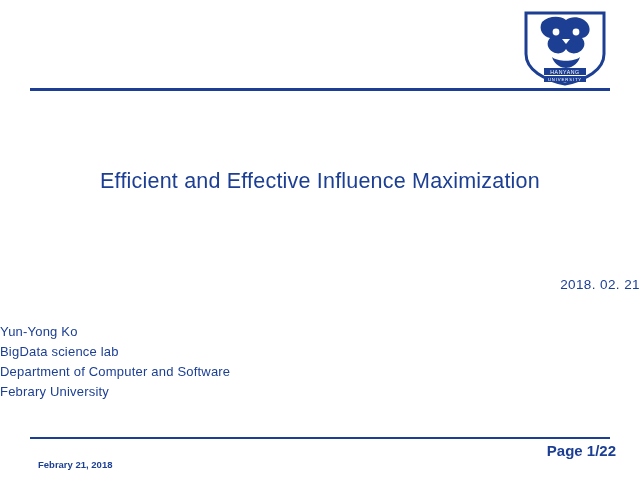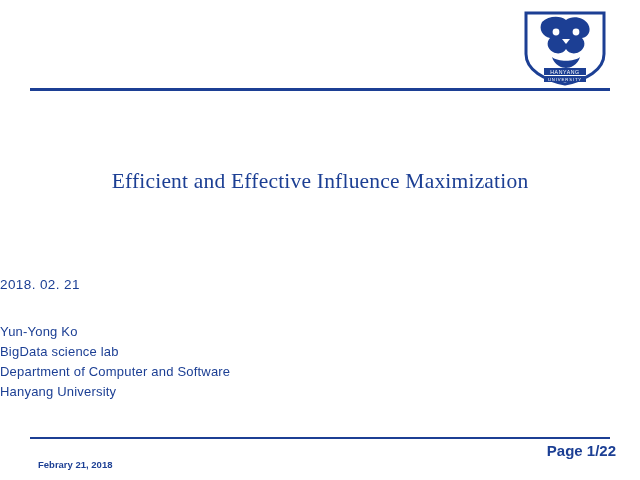--- a/index.html
+++ b/index.html
@@ -37,37 +37,36 @@
   }
   #logo svg { display: block; }
 
   
   #title-block {
     position: absolute;
     left: 0;
     top: 160px;
     width: 640px;
     text-align: center;
-    font-family: Liberation Serif, serif;
   }
   .title-line {
     color: #1c3f94;
     font-size: 21.5px;
     line-height: 43px;
     letter-spacing: 0.2px;
     white-space: nowrap;
   }
 
   
   #date-line {
     position: absolute;
     left: 0;
     top: 277px;
     width: 640px;
-    text-align: left;
+    text-align: right;
     color: #1c3f94;
     font-size: 13.5px;
     letter-spacing: 0.4px;
   }
 
   
   #author-block {
     position: absolute;
     left: 0;
     top: 322px;
@@ -139,20 +138,20 @@
   <div id="title-block">
     <div class="title-line">Efficient and Effective Influence Maximization</div>
   </div>
 
   <div id="date-line">2018. 02. 21</div>
 
   <div id="author-block">
     <div class="author-line">Yun-Yong Ko</div>
     <div class="author-line">BigData science lab</div>
     <div class="author-line">Department of Computer and Software</div>
-    <div class="author-line">Hanyang University</div>
+    <div class="author-line">Febrary University</div>
   </div>
 
   <div id="footer-rule"></div>
   <div id="footer-date">Febrary 21, 2018</div>
   <div id="footer-page">Page 1/22</div>
 
 </div>
 
 </body></html>

